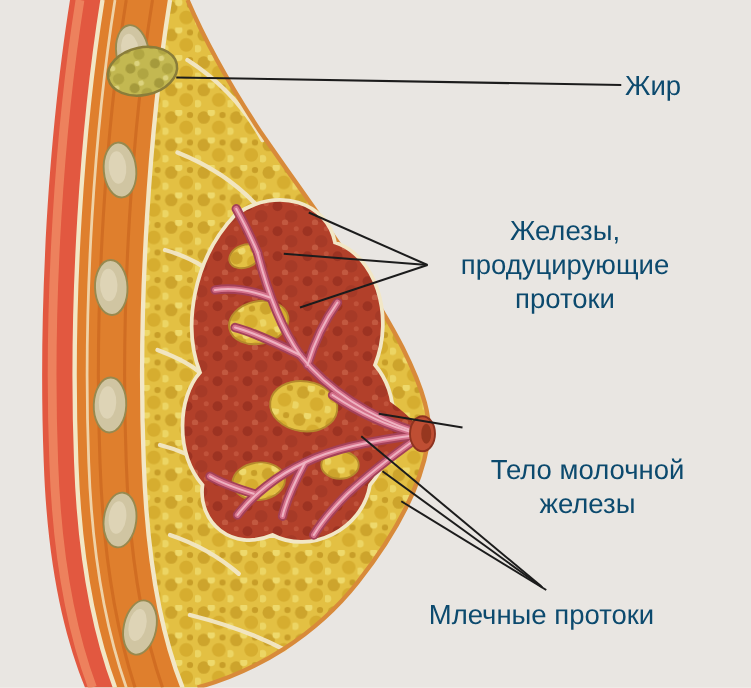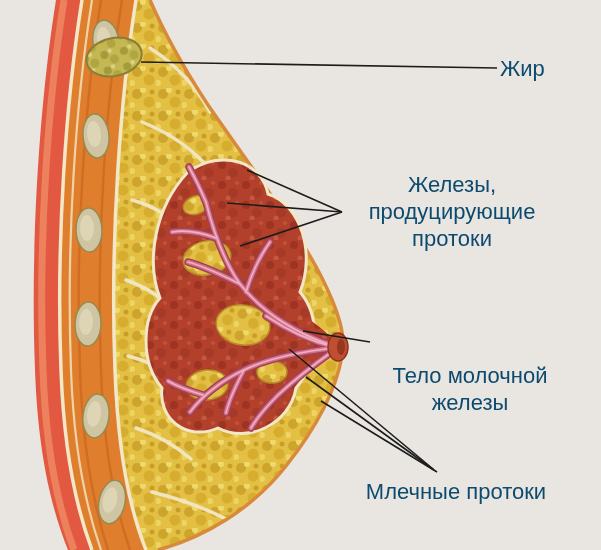--- a/index.html
+++ b/index.html
@@ -14,21 +14,21 @@
   .label{
     position:absolute;
     color:#0c4a6e;
     font-size:22px;
     line-height:27px;
     white-space:pre-line;
   }
   .label-fat{left:500px;top:55px;}
   .label-glands{left:336px;top:171px;width:232px;text-align:center;}
   .label-body{left:372px;top:329px;width:196px;text-align:center;margin-top:33px;}
-  .label-ducts{left:343px;top:478px;width:226px;text-align:center;}
+  .label-ducts{left:343px;top:478px;width:226px;}
 </style>
 </head>
 <body>
 
 <div class="stage">
 
   <svg width="601" height="550" viewBox="0 0 601 550">
     <defs>
       <pattern id="fatTex" width="26" height="22" patternUnits="userSpaceOnUse">
         <rect width="26" height="22" fill="#e3c043"></rect>

